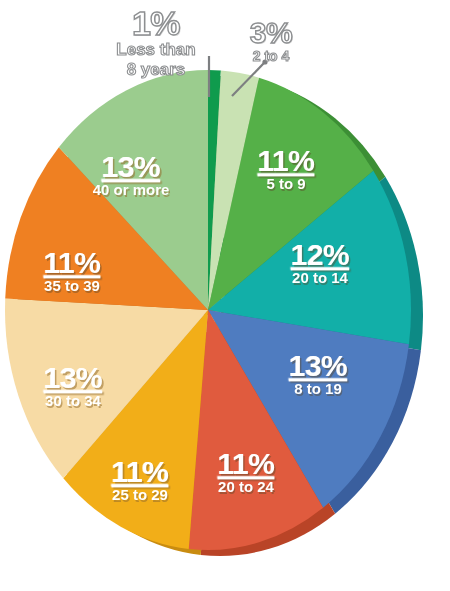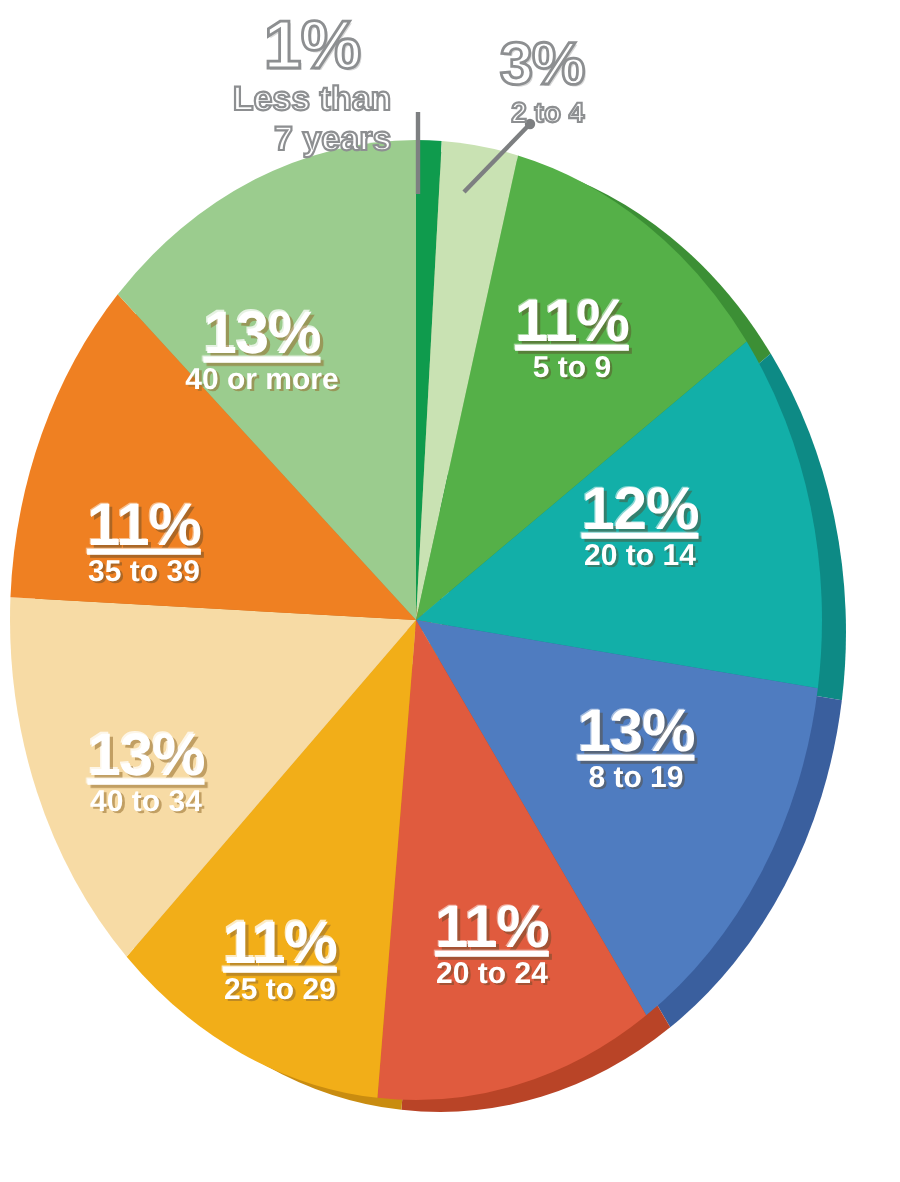--- a/index.html
+++ b/index.html
@@ -35,21 +35,21 @@
   .callout{position:absolute;text-align:center;pointer-events:none;
            transform:translate(-50%,0);white-space:nowrap;}
   .callout .pct{
     display:block;font-weight:bold;font-size:34px;line-height:1.0;
     letter-spacing:-0.5px;color:#ffffff;
     -webkit-text-stroke:1.4px #8d8f91;
     text-shadow:1px 1px 0 rgba(140,140,140,.35);
   }
   .callout .rng{
     display:block;font-weight:bold;font-size:17px;line-height:1.18;
-    color:#ffffff;text-align:right;-webkit-text-stroke:1.1px #8d8f91;
+    color:#ffffff;-webkit-text-stroke:1.1px #8d8f91;
   }
   .callout.small .pct{font-size:30px;}
   .callout.small .rng{font-size:14px;}
 </style>
 </head>
 <body>
 
 <div id="stage">
 
   <svg class="chart" viewBox="0 0 450 591">
@@ -80,21 +80,21 @@
     <g id="leader-layer">
       <line x1="209" y1="56" x2="209" y2="97" stroke="#7d7f81" stroke-width="2.2"></line>
       <line x1="232" y1="96" x2="264" y2="63" stroke="#7d7f81" stroke-width="2.2"></line>
       <circle cx="265" cy="62" r="2.6" fill="#7d7f81"></circle>
     </g>
   </svg>
 
   <div class="callout" style="left:156px;top:6px;">
     <span class="pct">1%</span>
     <span class="rng">Less than</span>
-    <span class="rng">7 years</span>
+    <span class="rng">8 years</span>
   </div>
 
   <div class="callout small" style="left:271px;top:18px;">
     <span class="pct">3%</span>
     <span class="rng">2 to 4</span>
   </div>
 
   <div class="slab" style="left:286px;top:170px;">
     <span class="pct">11%</span>
     <span class="rng">5 to 9</span>
@@ -115,21 +115,21 @@
     <span class="rng">20 to 24</span>
   </div>
 
   <div class="slab onlight" style="left:140px;top:481px;">
     <span class="pct">11%</span>
     <span class="rng">25 to 29</span>
   </div>
 
   <div class="slab onlight" style="left:73px;top:387px;">
     <span class="pct">13%</span>
-    <span class="rng">40 to 34</span>
+    <span class="rng">30 to 34</span>
   </div>
 
   <div class="slab" style="left:72px;top:272px;">
     <span class="pct">11%</span>
     <span class="rng">35 to 39</span>
   </div>
 
   <div class="slab onlight" style="left:131px;top:176px;">
     <span class="pct">13%</span>
     <span class="rng">40 or more</span>

